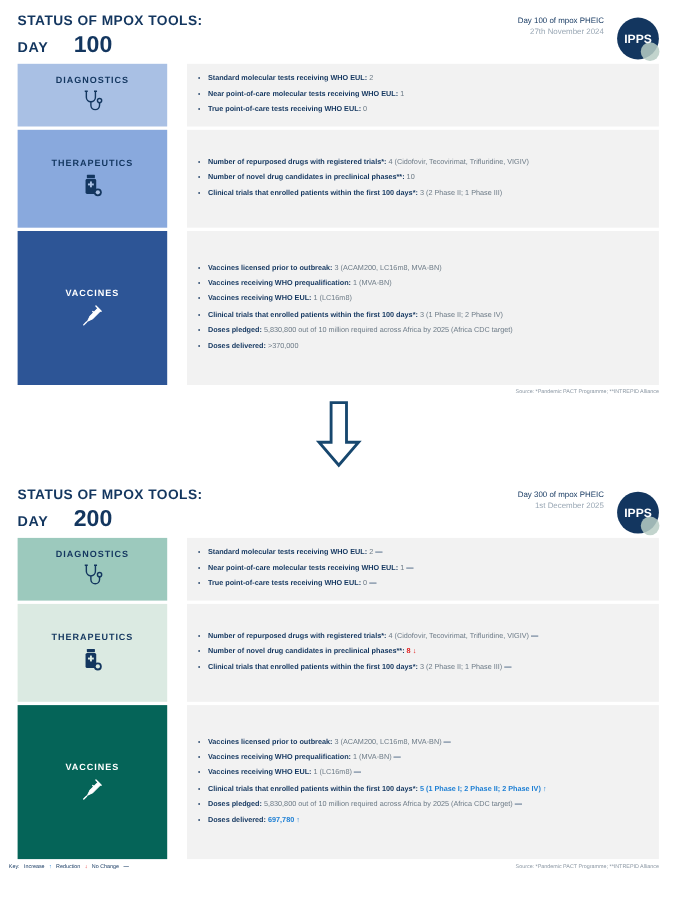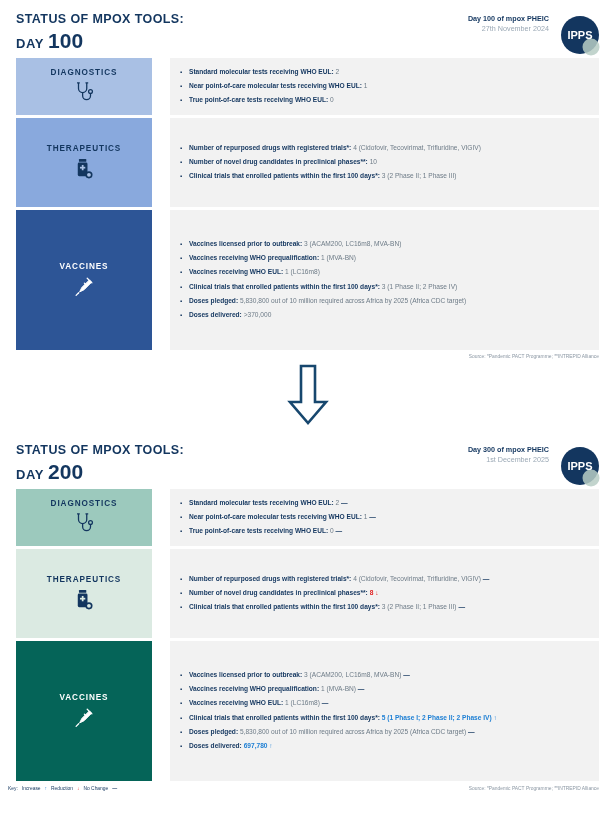--- a/index.html
+++ b/index.html
@@ -14,27 +14,27 @@
   
   .hdr { position: relative; height: 58px; padding: 12px 0 0 16px; }
   .hdr-title {
     font-size: 12.5px; font-weight: bold; letter-spacing: .4px;
     color: #13365f;
   }
   .hdr-day {
     margin-top: 3px; font-size: 13px; font-weight: bold;
     letter-spacing: .6px; color: #13365f;
   }
-  .hdr-day .num { font-size: 21px; letter-spacing: 0px; }
+  .hdr-day .num { font-size: 21px; letter-spacing: 0px; margin-left: 19px; }
 
   .hdr-right {
     position: absolute; right: 66px; top: 14px;
     text-align: right; line-height: 1.35;
   }
-  .hdr-right .l1 { font-size: 7.2px; font-weight: bold; color: #13365f; }
+  .hdr-right .l1 { font-size: 7.2px; font-weight: normal; color: #13365f; }
   .hdr-right .l2 { font-size: 7.2px; color: #9aa8b5; }
 
   .logo {
     position: absolute; right: 10px; top: 12px;
     width: 50px; height: 50px;
   }
 
   
   .block { width: 615px; padding: 0 16px; }
   .row { display: flex; width: 100%; margin-bottom: 3px; gap: 18px; }

